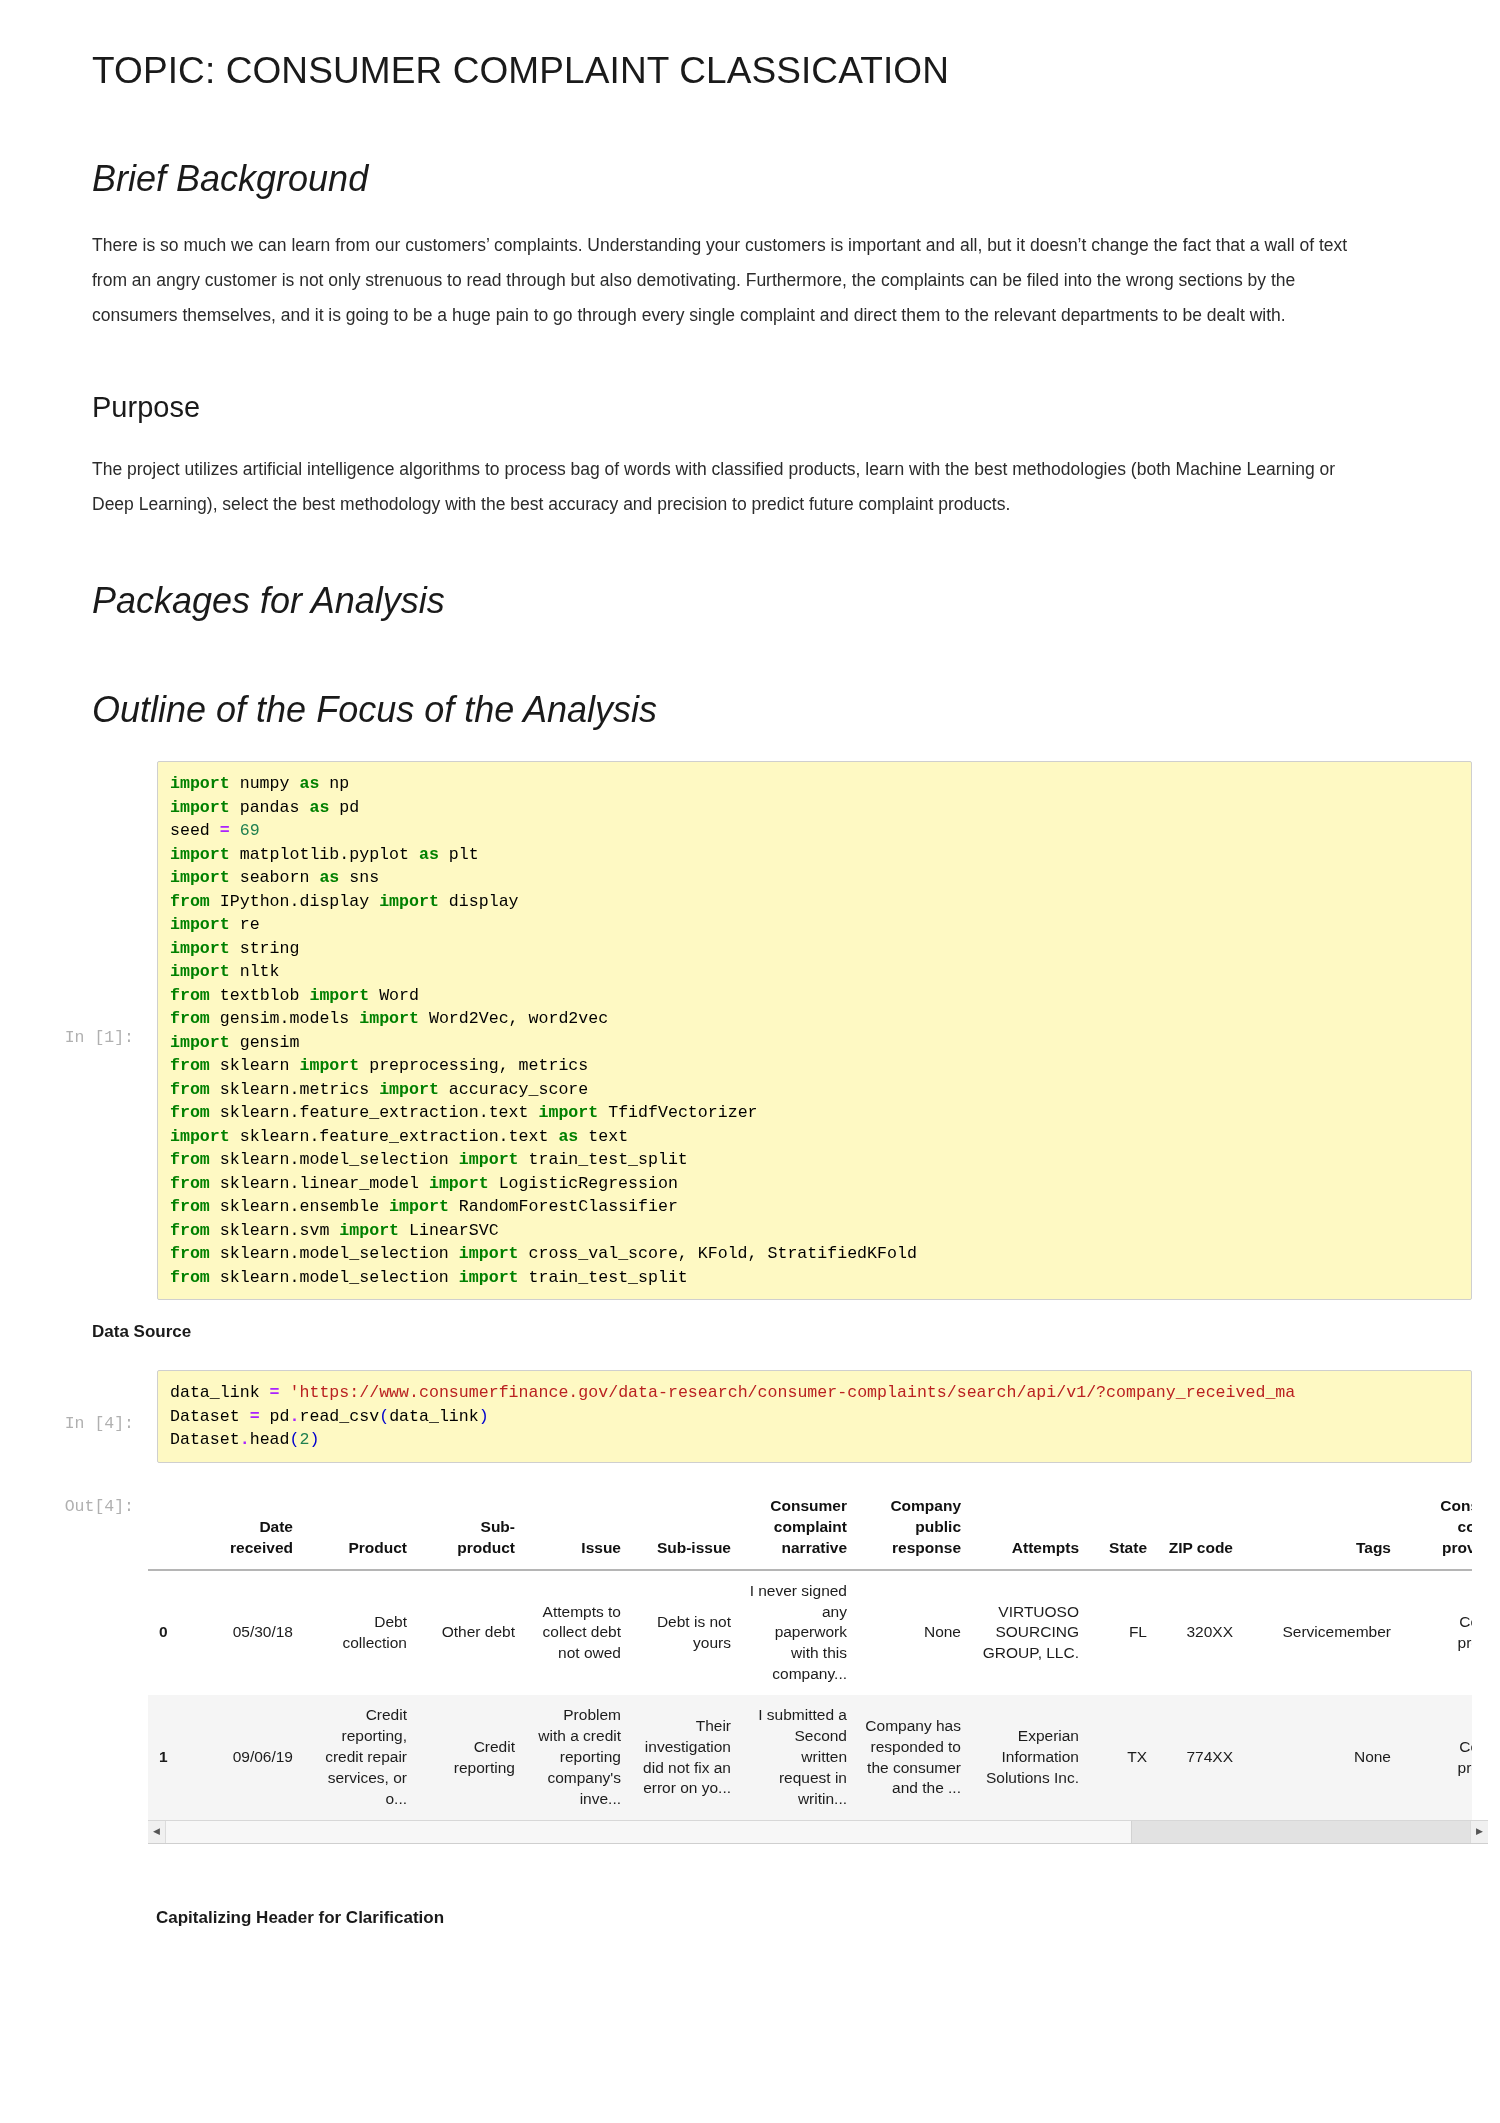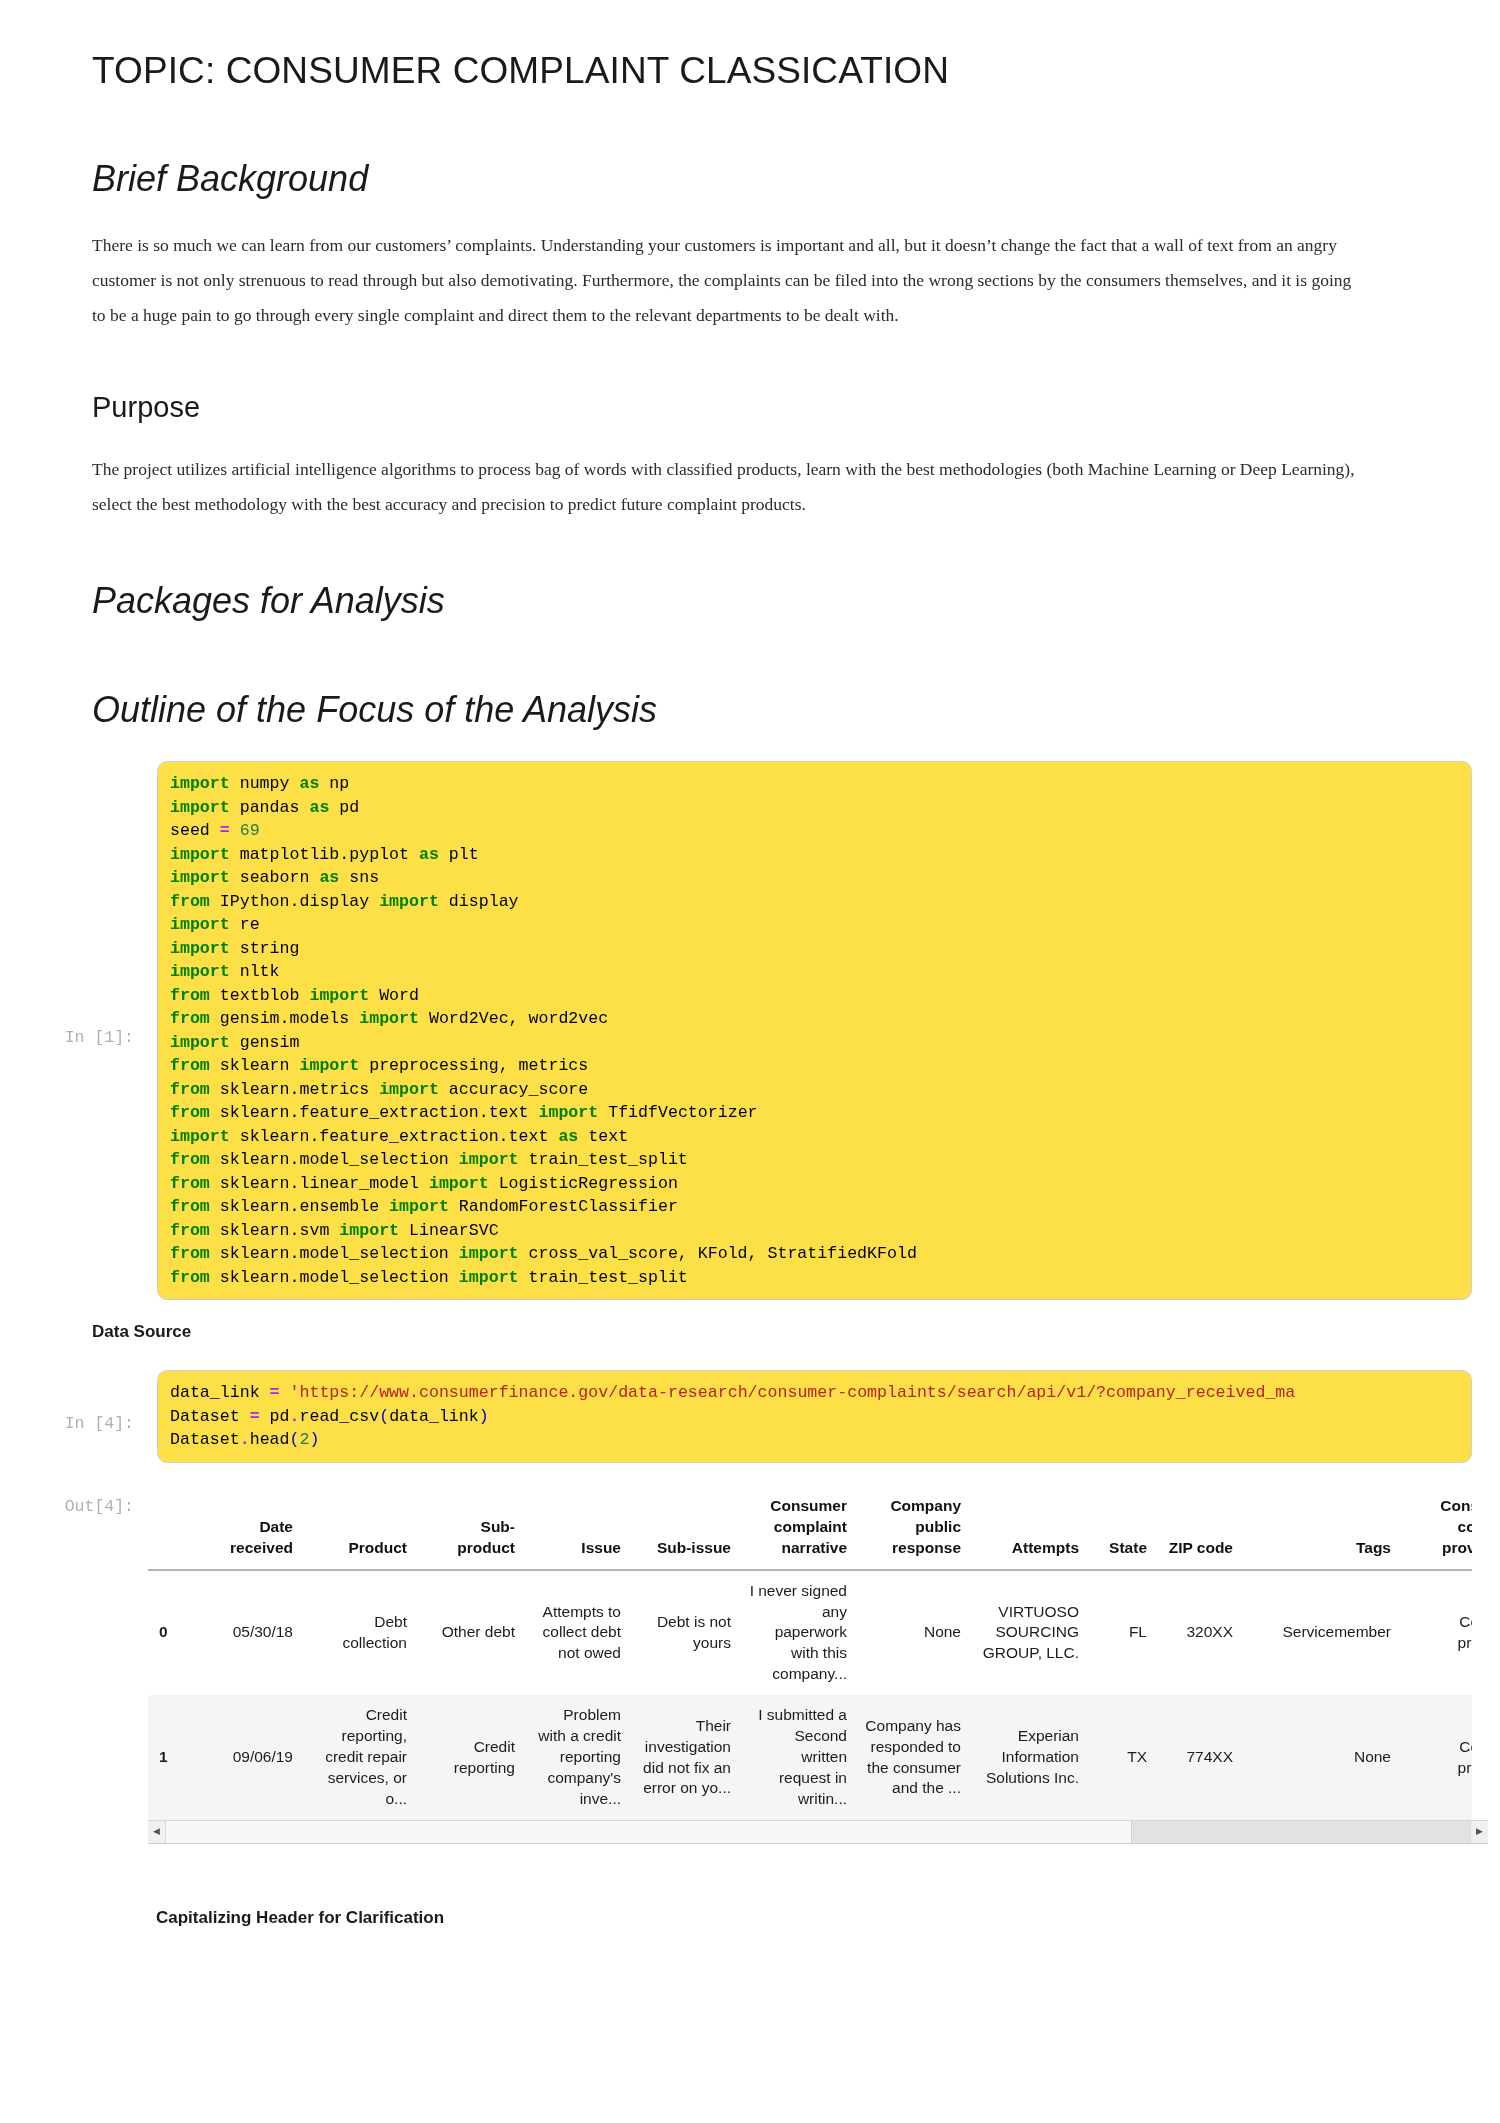--- a/index.html
+++ b/index.html
@@ -50,21 +50,20 @@
     line-height: 1.3;
     margin: 56px 0 0 0;
     color: #1a1a1a;
   }
   p.body {
     font-size: 17.5px;
     line-height: 2.0;
     margin: 25px 0 0 0;
     color: #2b2b2b;
     max-width: 1268px;
-    font-family: Liberation Serif, serif;
   }
   .md-bold {
     font-size: 17px;
     font-weight: bold;
     margin: 0;
     color: #1a1a1a;
   }
 
   
   .cell {
@@ -85,23 +84,23 @@
     color: #b0b0b0;
     padding-top: 14px;
     user-select: none;
   }
   .prompt.out {
     padding-top: 6px;
   }
   .input-area {
     flex: 1 1 auto;
     min-width: 0;
-    background: #fde047;
+    background: #fef9c3;
     border: 1px solid #cfcfcf;
-    border-radius: 10px;
+    border-radius: 2px;
     padding: 10px 0 10px 12px;
     overflow: hidden;
     margin-right: 28px;
   }
   pre.code {
     margin: 0;
     font-family: "Liberation Mono", "DejaVu Sans Mono", monospace;
     font-size: 16.6px;
     line-height: 23.5px;
     white-space: pre;

